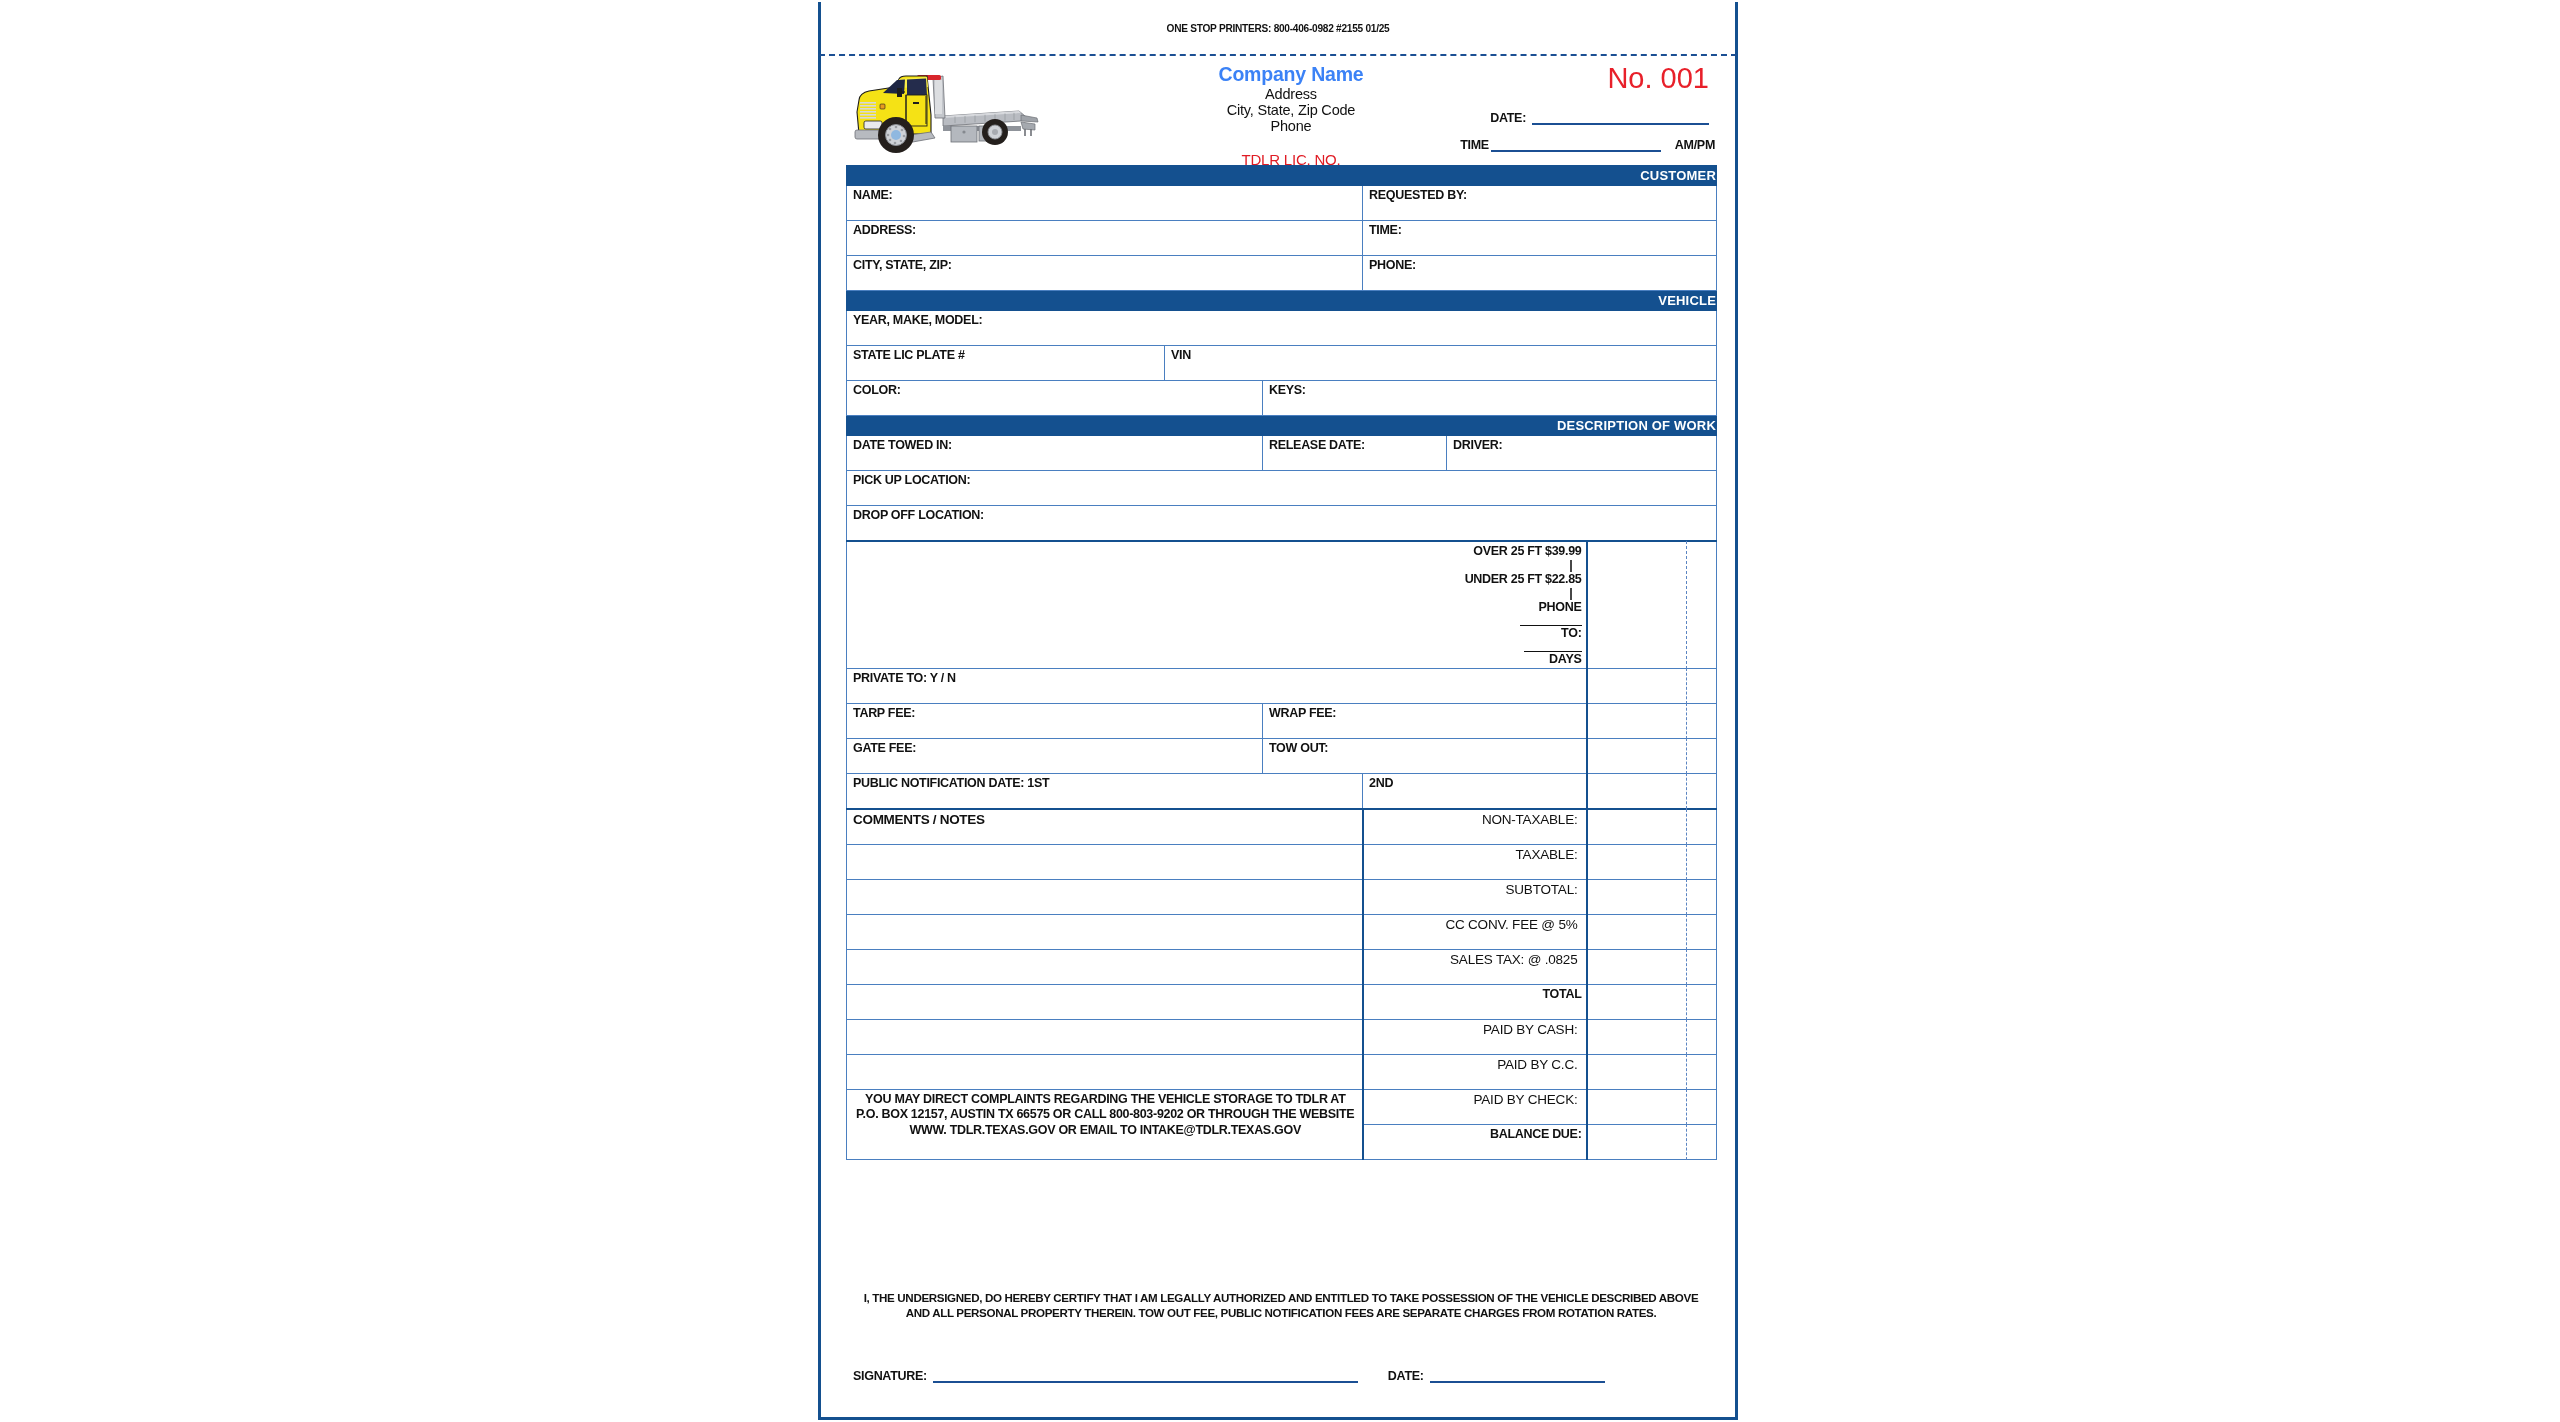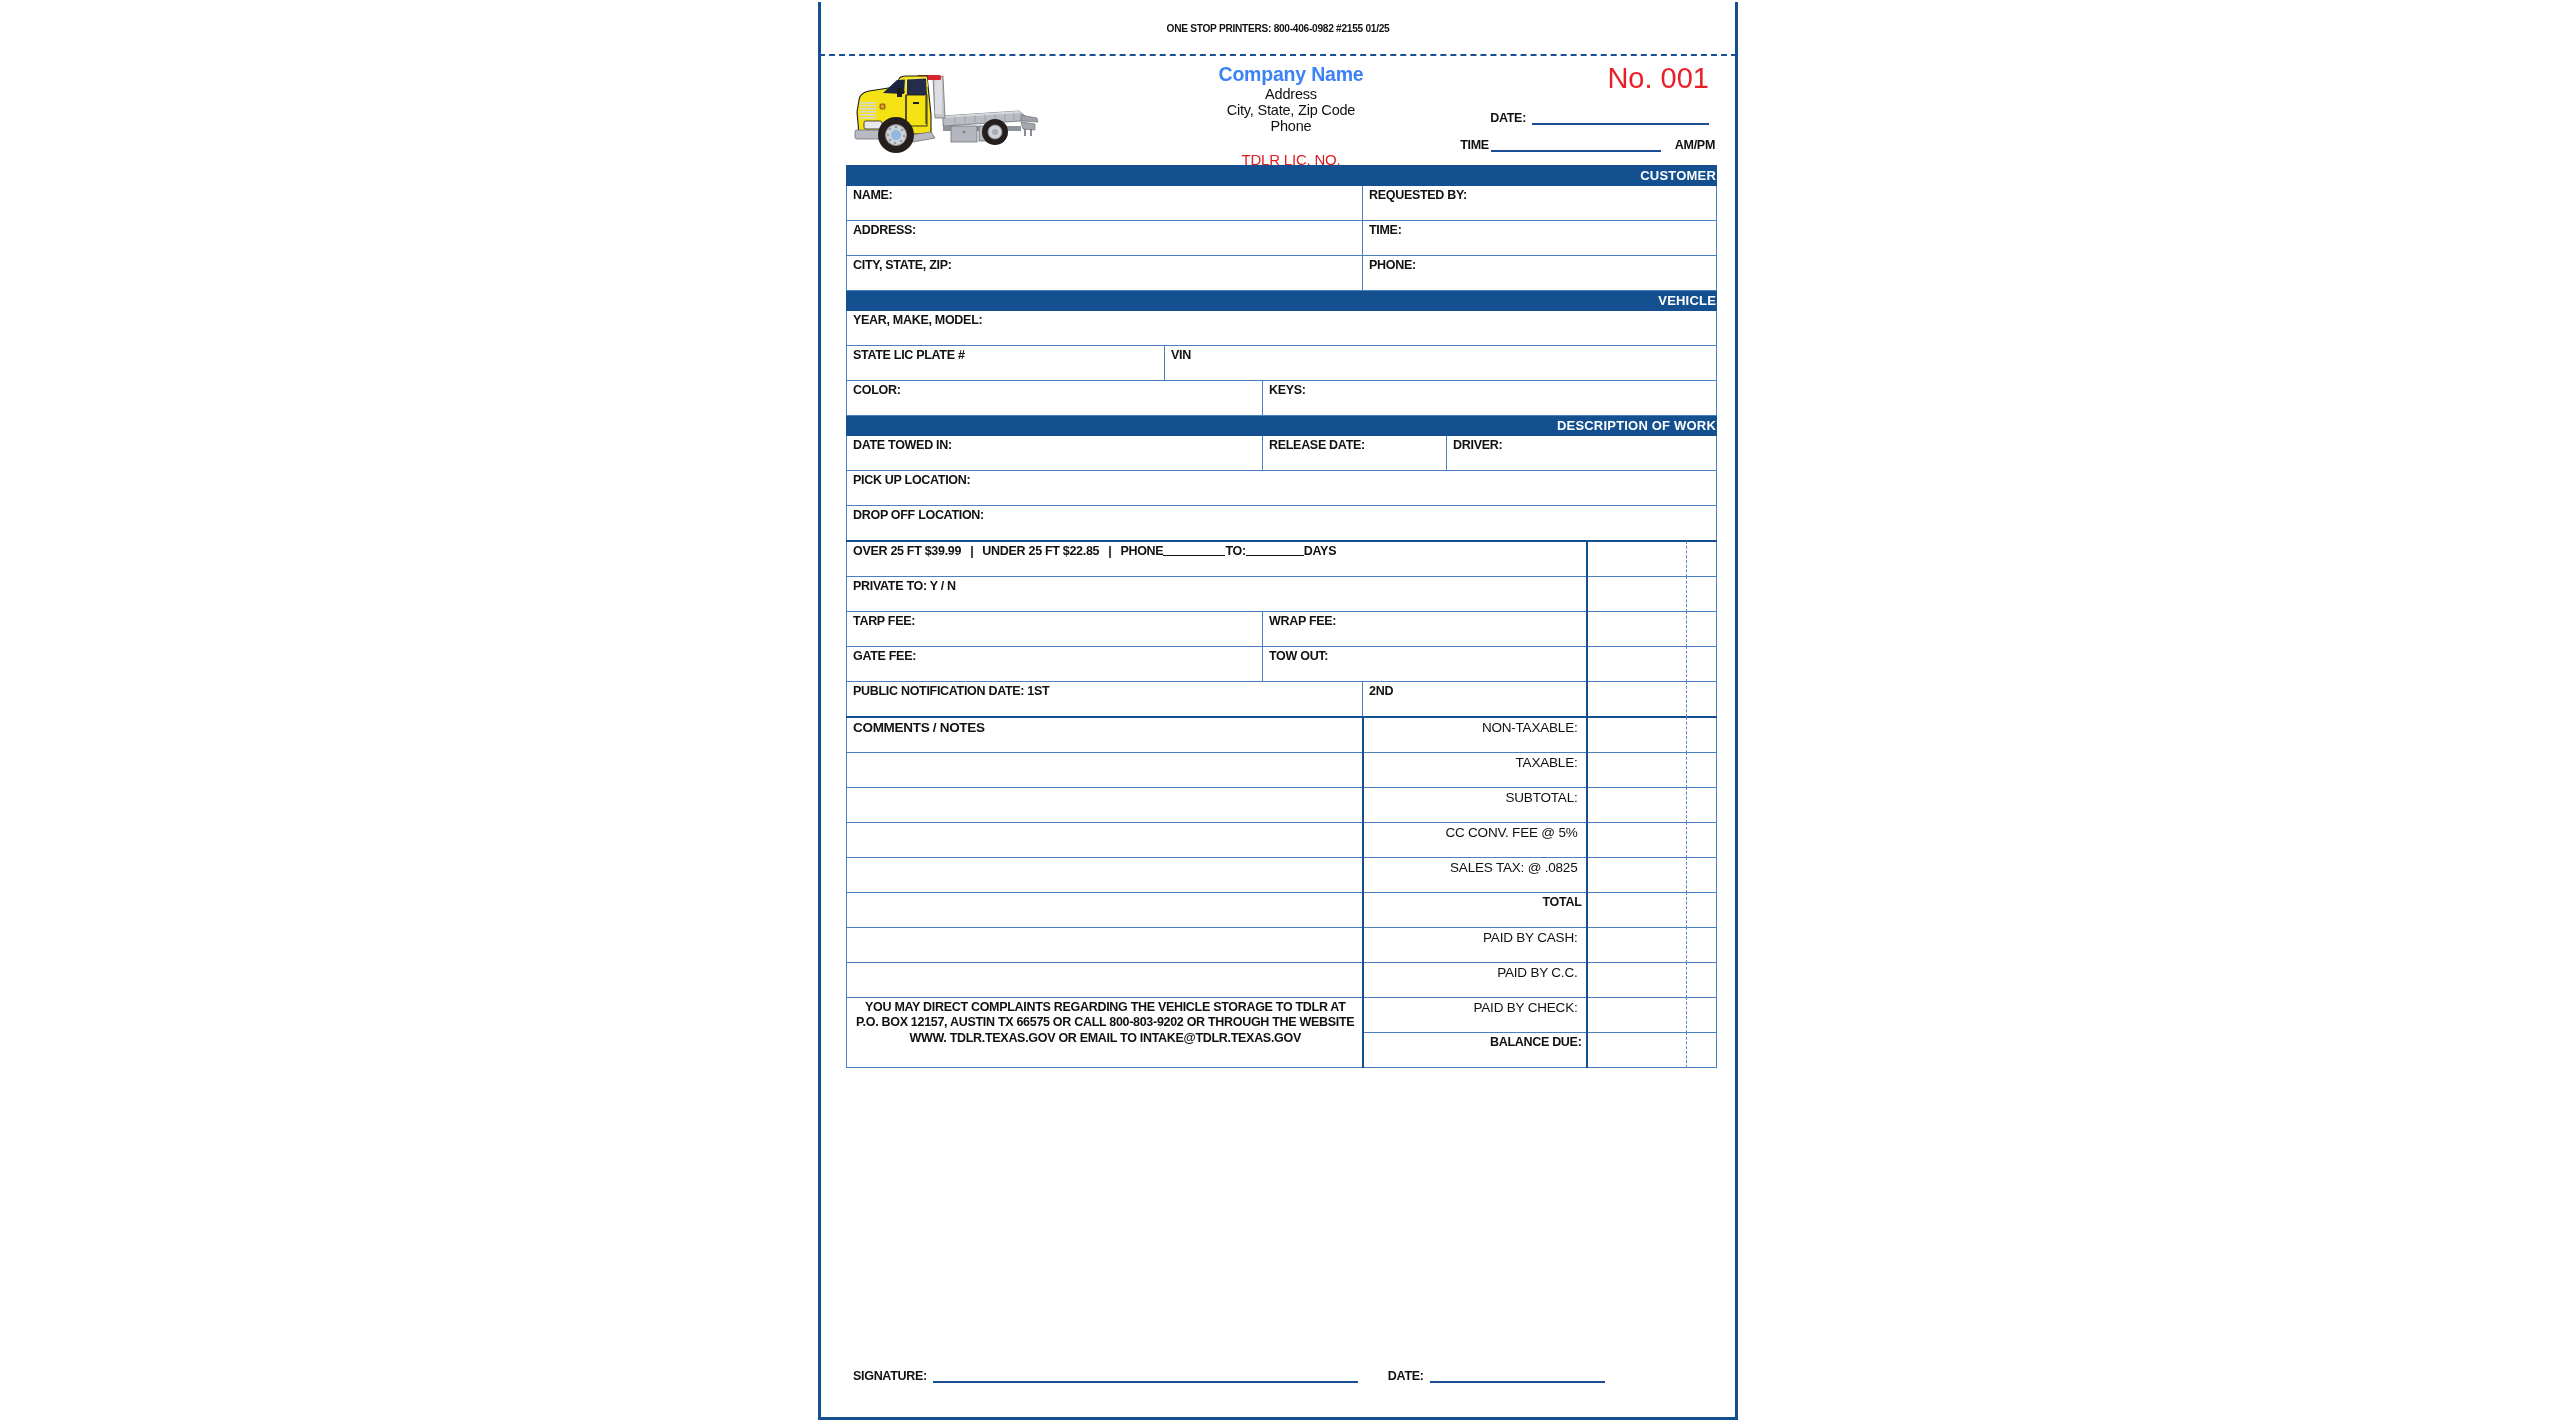--- a/index.html
+++ b/index.html
@@ -213,21 +213,21 @@
   }
 
   .inline-blank {
     display: inline-block;
     border-bottom: 1.6px solid #111111;
     height: 11px;
   }
   .ib-62 { width: 62px; }
   .ib-58 { width: 58px; }
 
-  .fee-row-inner { display: flex; align-items: flex-start; }
+  .fee-row-inner { display: flex; align-items: flex-end; flex-direction: column; }
   .fee-seg { white-space: nowrap; }
   .pipe { padding: 0 9px; color: #111; }
 
   
   .certify {
     position: absolute;
     left: 32px;
     top: 1288px;
     width: 856px;
     text-align: center;
@@ -545,20 +545,21 @@
     </tr>
     <tr>
       <td class="tall balance-lbl heavy-left" colspan="2">BALANCE DUE:</td>
       <td class="tall amt" colspan="2">
             <span class="cents"></span>
           </td>
     </tr>
   </tbody>
     </table>
 
+  <div class="certify">I, THE UNDERSIGNED, DO HEREBY CERTIFY THAT I AM LEGALLY AUTHORIZED AND ENTITLED TO TAKE POSSESSION OF THE VEHICLE DESCRIBED ABOVE AND ALL PERSONAL PROPERTY THEREIN. TOW OUT FEE, PUBLIC NOTIFICATION FEES ARE SEPARATE CHARGES FROM ROTATION RATES.</div>
 
   <div class="sig-row">
     <span>SIGNATURE:</span>
     <span class="sig-rule sig"></span>
     <span class="sig-gap"></span>
     <span>DATE:</span>
     <span class="sig-rule dt"></span>
   </div>
 
 </div>

